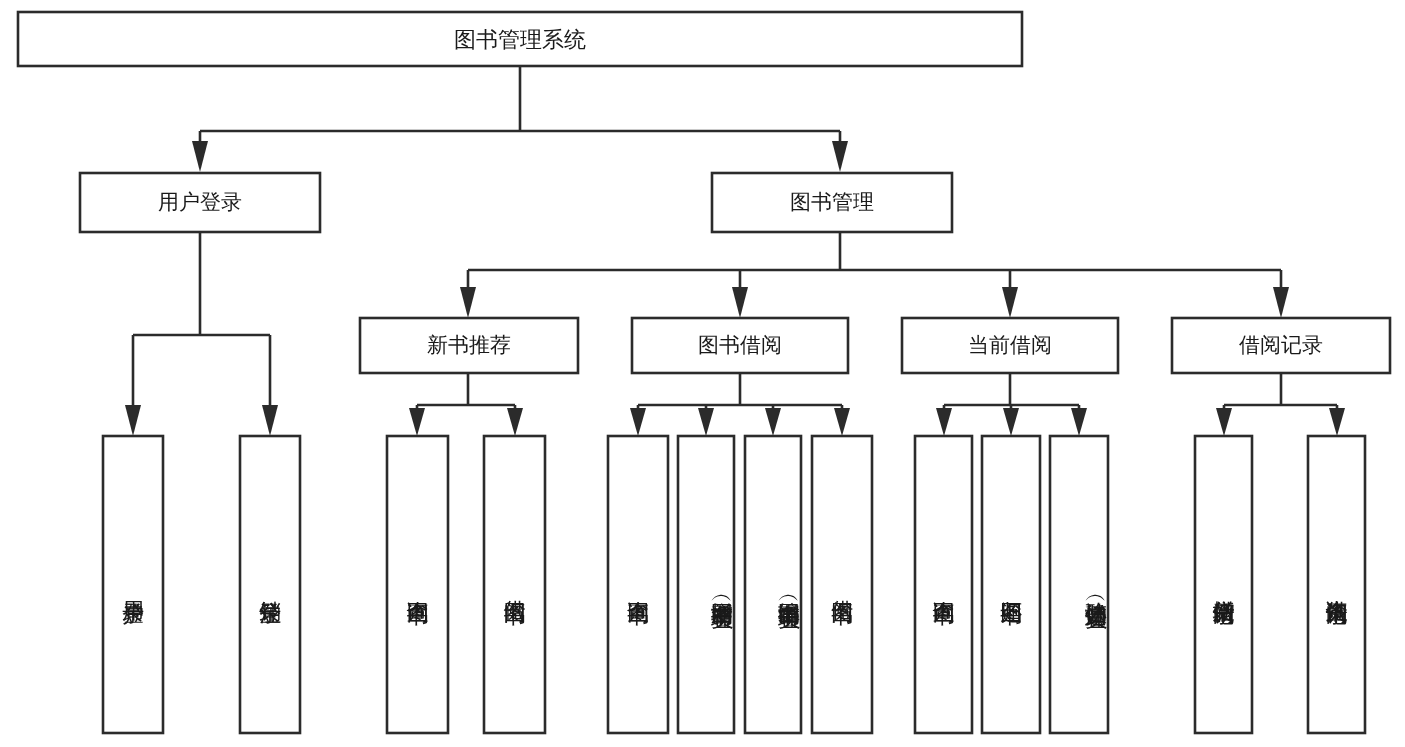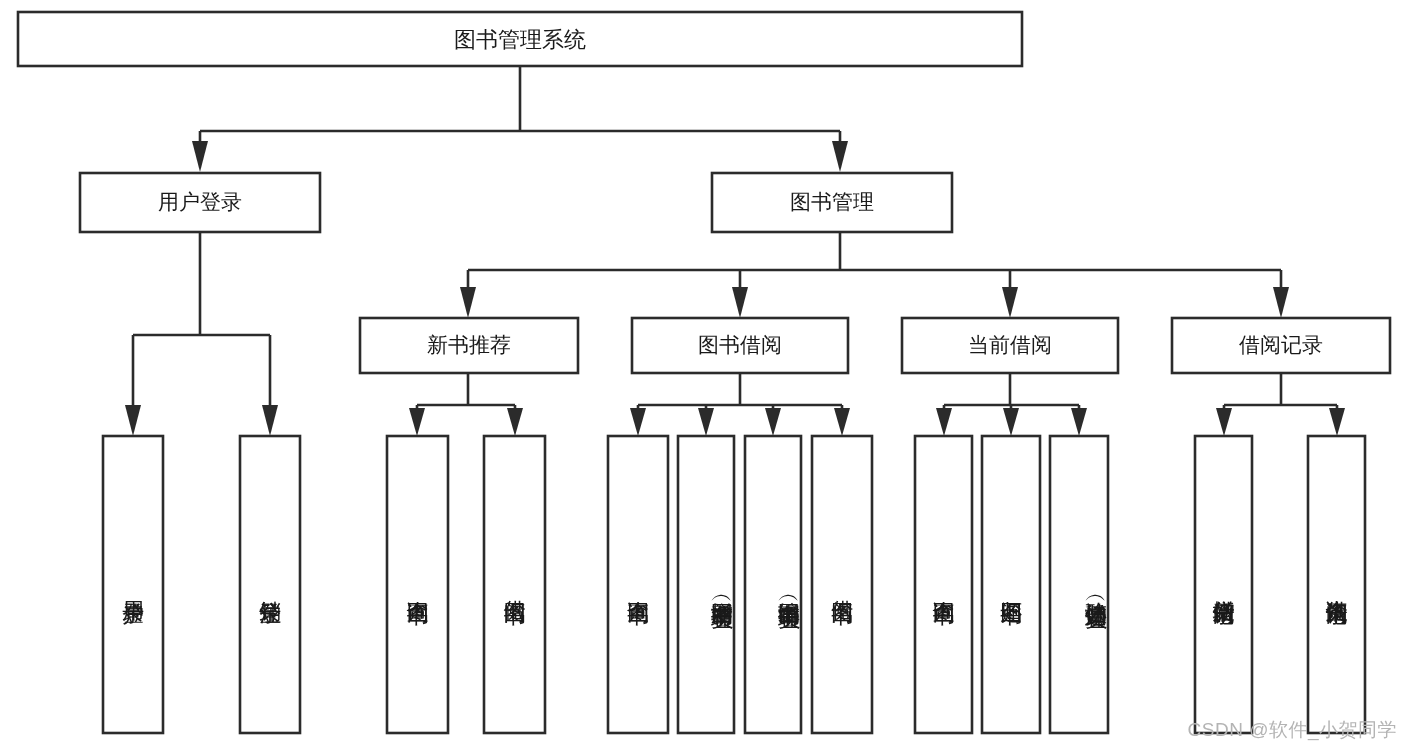--- a/index.html
+++ b/index.html
@@ -219,15 +219,14 @@
   <div class="leaf-label" style="left:745px; top:436px; width:56px; height:297px; align-items:flex-start; padding-top:8px; box-sizing:border-box;">编辑图书（管理员）</div>
   <div class="leaf-label" style="left:812px; top:436px; width:60px; height:297px;">借阅图书</div>
 
   <div class="leaf-label" style="left:915px; top:436px; width:57px; height:297px;">查询图书</div>
   <div class="leaf-label" style="left:982px; top:436px; width:58px; height:297px;">归还图书</div>
   <div class="leaf-label" style="left:1050px; top:436px; width:58px; height:297px; align-items:flex-start; padding-top:8px; box-sizing:border-box;">确认归还（管理员）</div>
 
   <div class="leaf-label" style="left:1195px; top:436px; width:57px; height:297px;">新增借阅记录</div>
   <div class="leaf-label" style="left:1308px; top:436px; width:57px; height:297px;">查询借阅记录</div>
 
-  <div class="watermark">CSDN @软件_小贺同学</div>
 
 </div>
 
 </body></html>

